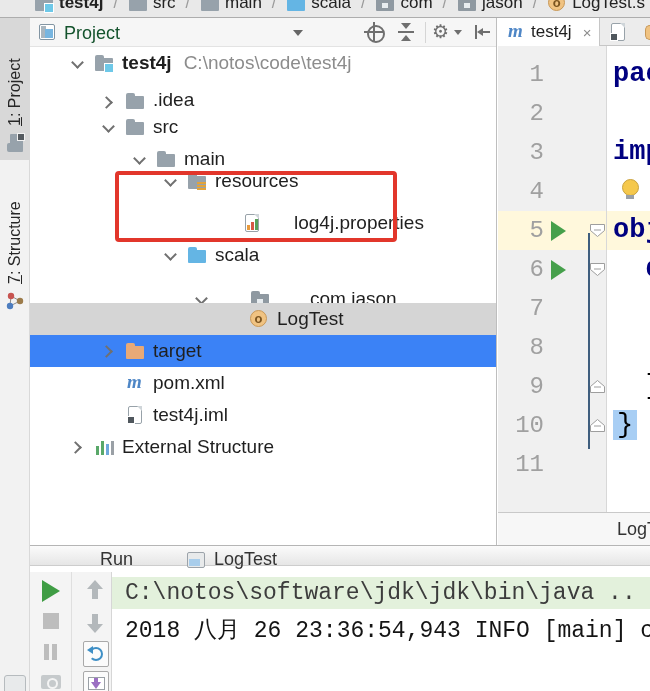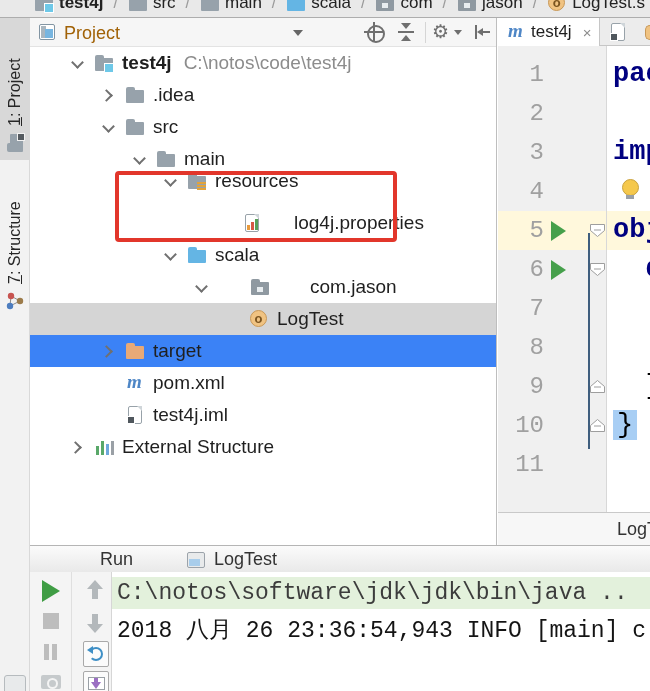--- a/index.html
+++ b/index.html
@@ -29,21 +29,21 @@
          padding-left:7px;}
   .vtext{font-size:16px;color:#262626;white-space:nowrap;}
   #stripe-bottom-icon{position:absolute;left:4px;top:657px;width:22px;height:22px;
          border:1px solid #b6bbbe;border-radius:3px;background:#e8eaeb;}
 
   
   #project-panel{position:absolute;left:30px;top:18px;width:467px;height:527px;background:#fff;
                  border-right:1px solid #bebebe;}
   #project-header{position:absolute;left:0;top:0;width:100%;height:29px;background:#f6f6f6;
                   border-bottom:1px solid #e3e3e3;}
-  #project-header .ph-title{position:absolute;left:34px;top:5px;font-size:18px;color:#a16207;}
+  #project-header .ph-title{position:absolute;left:34px;top:5px;font-size:18px;color:#14532d;}
   .ph-caret{position:absolute;left:263px;top:12px;width:0;height:0;
             border-left:5px solid transparent;border-right:5px solid transparent;
             border-top:6px solid #666;}
   .hd-ico{position:absolute;color:#6f6f6f;}
   .hd-sep{position:absolute;left:395px;top:4px;width:1px;height:21px;background:#d5d5d5;}
   
   .proj-ico{position:absolute;left:9px;top:6px;width:16px;height:16px;border:1px solid #8295a3;
             border-radius:2px;background:#fff;}
   .proj-ico i{position:absolute;right:1px;bottom:1px;width:8px;height:9px;background:#77b5e0;}
   .proj-ico b{position:absolute;left:1px;top:1px;width:5px;height:12px;background:#aab6bf;}
@@ -160,21 +160,21 @@
   .ln-bulb em{position:absolute;left:0;top:0;width:15px;height:15px;border-radius:50%;
               background:#f5c84c;border:1px solid #c9a23e;}
   .ln-bulb s{position:absolute;left:4px;top:16px;width:8px;height:4px;background:#9aa0a6;text-decoration:none;}
   #editor-bottombar{position:absolute;left:0;top:494px;width:100%;height:33px;background:#f7f7f7;
                     border-top:1px solid #c9c9c9;}
   #editor-bottombar span{position:absolute;left:119px;top:0;font-size:18px;line-height:32px;
                     color:#333;white-space:nowrap;}
 
   
   #run-panel{position:absolute;left:0;top:545px;width:650px;height:146px;}
-  #run-header{position:absolute;left:30px;top:0;width:620px;height:32px;
+  #run-header{position:absolute;left:30px;top:0;width:620px;height:21px;
               background:linear-gradient(#fbfbfb,#e6e6e6);border-top:1px solid #b5b5b5;
               border-bottom:1px solid #cdcdcd;}
   #run-header .rh-title{position:absolute;left:70px;top:3px;font-size:18px;color:#333;}
   #run-header .rh-tab{position:absolute;left:150px;top:1px;height:25px;display:flex;
               align-items:center;gap:8px;font-size:18px;color:#333;padding:0 6px;}
   #run-toolbar{position:absolute;left:30px;top:27px;width:82px;height:119px;background:#f4f4f4;
                border-right:1px solid #d6d6d6;}
   #run-toolbar .colsep{position:absolute;left:41px;top:0;width:1px;height:119px;background:#dfdfdf;}
   .tbi{position:absolute;}
   .tbi-run{left:12px;top:8px;width:0;height:0;border-top:11px solid transparent;
@@ -205,21 +205,21 @@
                background:#fff;}
   .tbi-monitor::before{content:"";position:absolute;left:5px;top:0px;width:4px;height:5px;background:#9b6fc3;}
   .tbi-monitor::after{content:"";position:absolute;left:2px;top:4px;
         border-left:5px solid transparent;border-right:5px solid transparent;
         border-top:7px solid #9b6fc3;}
   #run-console{position:absolute;left:112px;top:27px;width:538px;height:119px;background:#fff;
                overflow:hidden;}
   .crow{position:absolute;left:0;width:650px;height:32px;font-family:"Liberation Mono",monospace;
         font-size:23px;line-height:32px;white-space:pre;color:#141414;}
   .crow.hl{background:#e3f1dc;color:#3c3c3c;}
-  .crow span{padding-left:5px;}
+  .crow span{padding-left:13px;}
   .crow:nth-of-type(1){top:5px;} .crow:nth-of-type(2){top:43px;}
 
   
   .ic-structure svg{position:absolute;left:1px;top:1px;}
 </style>
 </head>
 <body>
 
 <div id="app">
 
@@ -338,21 +338,21 @@
         <div class="trow" style="top: 0px; padding-left: 38px;">
           <span class="chev open"></span>
           <span class="icon ic-project-folder">
             <i class="ftab"></i>
             <i class="fbody"></i>
             <i class="ovsq"></i>
           </span>
           <b>test4j</b>
           <span class="tsuffix">C:\notos\code\test4j</span>
         </div>
-        <div class="trow" style="top: 32px; padding-left: 69px;">
+        <div class="trow" style="top: 32px; padding-left: 69px; align-items: flex-end;">
           <span class="chev closed"></span>
           <span class="icon ic-folder">
             <i class="ftab"></i>
             <i class="fbody"></i>
           </span>
           <span>.idea</span>
         </div>
         <div class="trow" style="top: 64px; padding-left: 69px;">
           <span class="chev open"></span>
           <span class="icon ic-folder">
@@ -389,21 +389,21 @@
           <span>log4j.properties</span>
         </div>
         <div class="trow" style="top: 192px; padding-left: 131px;">
           <span class="chev open"></span>
           <span class="icon ic-folder-scala">
             <i class="ftab"></i>
             <i class="fbody"></i>
           </span>
           <span>scala</span>
         </div>
-        <div class="trow" style="top: 224px; padding-left: 162px; gap: 40px;">
+        <div class="trow" style="top: 236px; padding-left: 162px; gap: 40px;">
           <span class="chev open"></span>
           <span class="icon ic-package">
             <i class="ftab"></i>
             <i class="fbody"></i>
             <i class="ovdot"></i>
           </span>
           <span>com.jason</span>
         </div>
         <div class="trow sel" style="top: 256px; padding-left: 193px;">
           <span class="chev none"></span>

